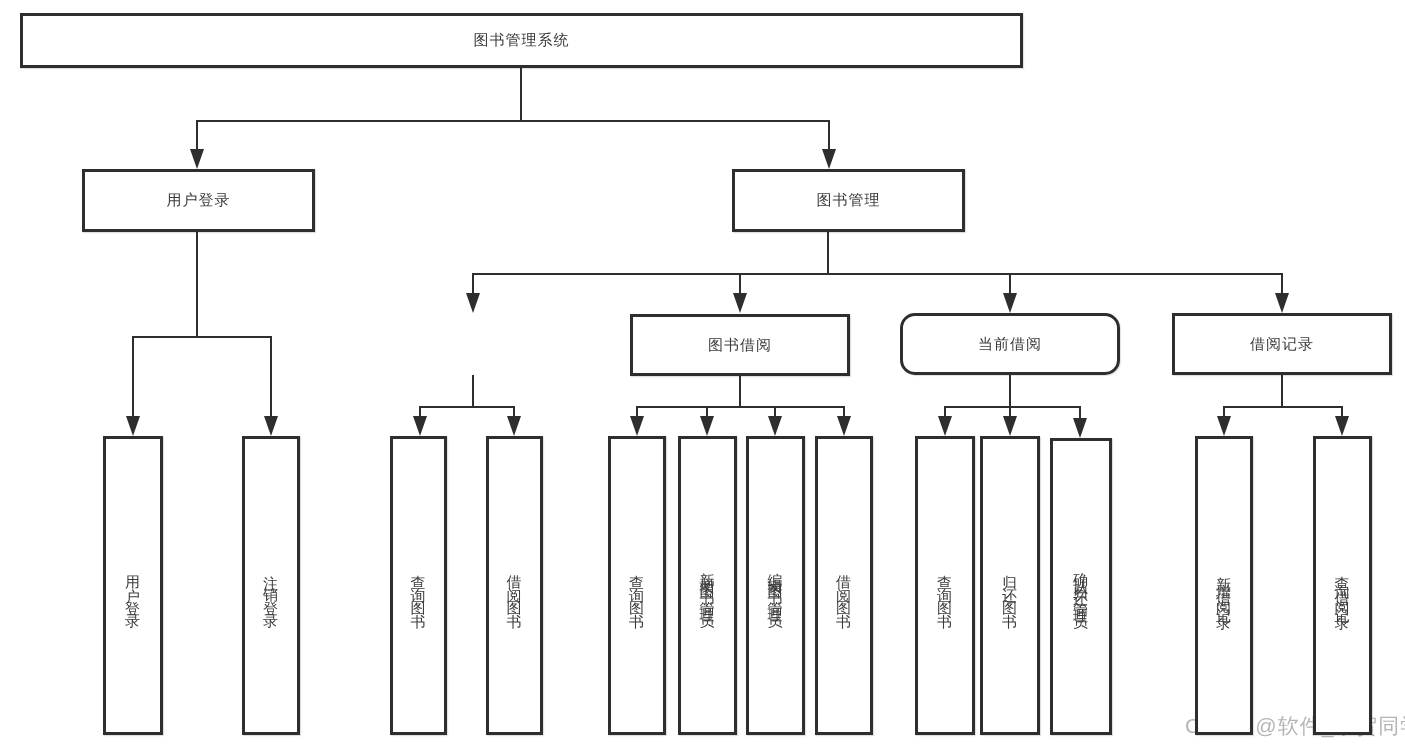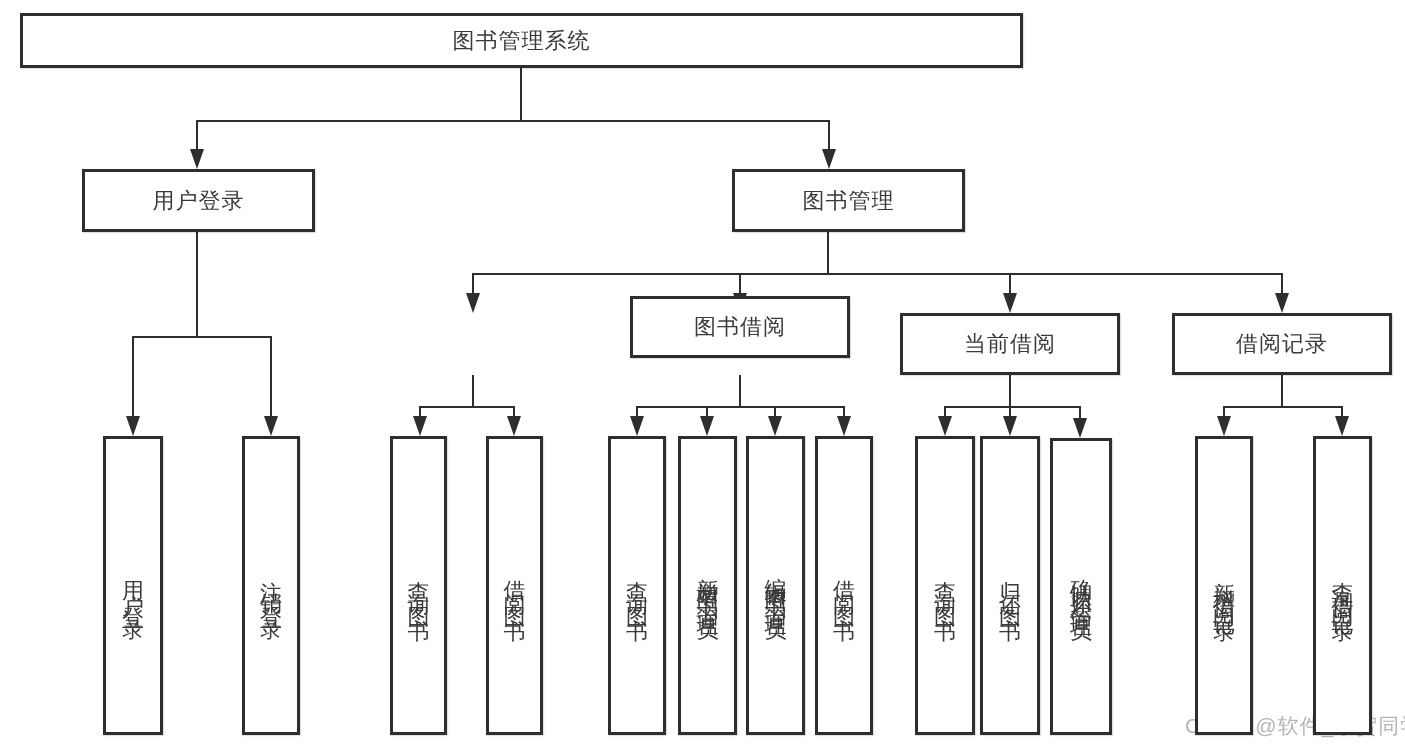--- a/index.html
+++ b/index.html
@@ -12,21 +12,21 @@
     background: #ffffff;
     overflow: hidden;
   }
   .node {
     position: absolute;
     border: 3px solid #2e2e2e;
     background: #ffffff;
     display: flex;
     align-items: center;
     justify-content: center;
-    font-size: 22px;
+    font-size: 15px;
     letter-spacing: 1px;
     box-shadow: 1px 1px 1px rgba(0,0,0,0.12);
   }
   .node.vertical span {
     writing-mode: vertical-rl;
     text-orientation: mixed;
     line-height: 1;
   }
   .ls-wide  { letter-spacing: 13px; padding-top: 7px; }
   .ls-mid   { letter-spacing: 8px;  padding-top: 4px; }
@@ -112,24 +112,24 @@
     <div class="arrow-head" style="left: 1335px; top: 416px; border-top-color: rgb(46, 46, 46);"></div>
     <div class="node" style="left: 20px; top: 13px; width: 1003px; height: 55px; border-color: rgb(46, 46, 46); color: rgb(58, 58, 58);">
       <span>图书管理系统</span>
     </div>
     <div class="node" style="left: 82px; top: 169px; width: 233px; height: 63px; border-color: rgb(46, 46, 46); color: rgb(58, 58, 58);">
       <span>用户登录</span>
     </div>
     <div class="node" style="left: 712px; top: 169px; width: 233px; height: 63px; border-color: rgb(46, 46, 46); color: rgb(58, 58, 58); margin-left: 20px;">
       <span>图书管理</span>
     </div>
-    <div class="node" style="left: 630px; top: 296px; width: 220px; height: 62px; border-color: rgb(46, 46, 46); color: rgb(58, 58, 58);">
+    <div class="node" style="left: 630px; top: 314px; width: 220px; height: 62px; border-color: rgb(46, 46, 46); color: rgb(58, 58, 58);">
       <span>图书借阅</span>
     </div>
-    <div class="node" style="left: 900px; top: 313px; width: 220px; height: 62px; border-color: rgb(46, 46, 46); color: rgb(58, 58, 58);">
+    <div class="node" style="left: 900px; top: 313px; width: 220px; height: 62px; border-color: rgb(46, 46, 46); color: rgb(58, 58, 58); border-radius: 15px;">
       <span>当前借阅</span>
     </div>
     <div class="node" style="left: 1172px; top: 313px; width: 220px; height: 62px; border-color: rgb(46, 46, 46); color: rgb(58, 58, 58);">
       <span>借阅记录</span>
     </div>
     <div class="node vertical" style="left: 103px; top: 436px; width: 60px; height: 299px; border-color: rgb(46, 46, 46); color: rgb(58, 58, 58);">
       <span class="ls-wide">用户登录</span>
     </div>
     <div class="node vertical" style="left: 242px; top: 436px; width: 58px; height: 299px; border-color: rgb(46, 46, 46); color: rgb(58, 58, 58);">
       <span class="ls-wide">注销登录</span>

